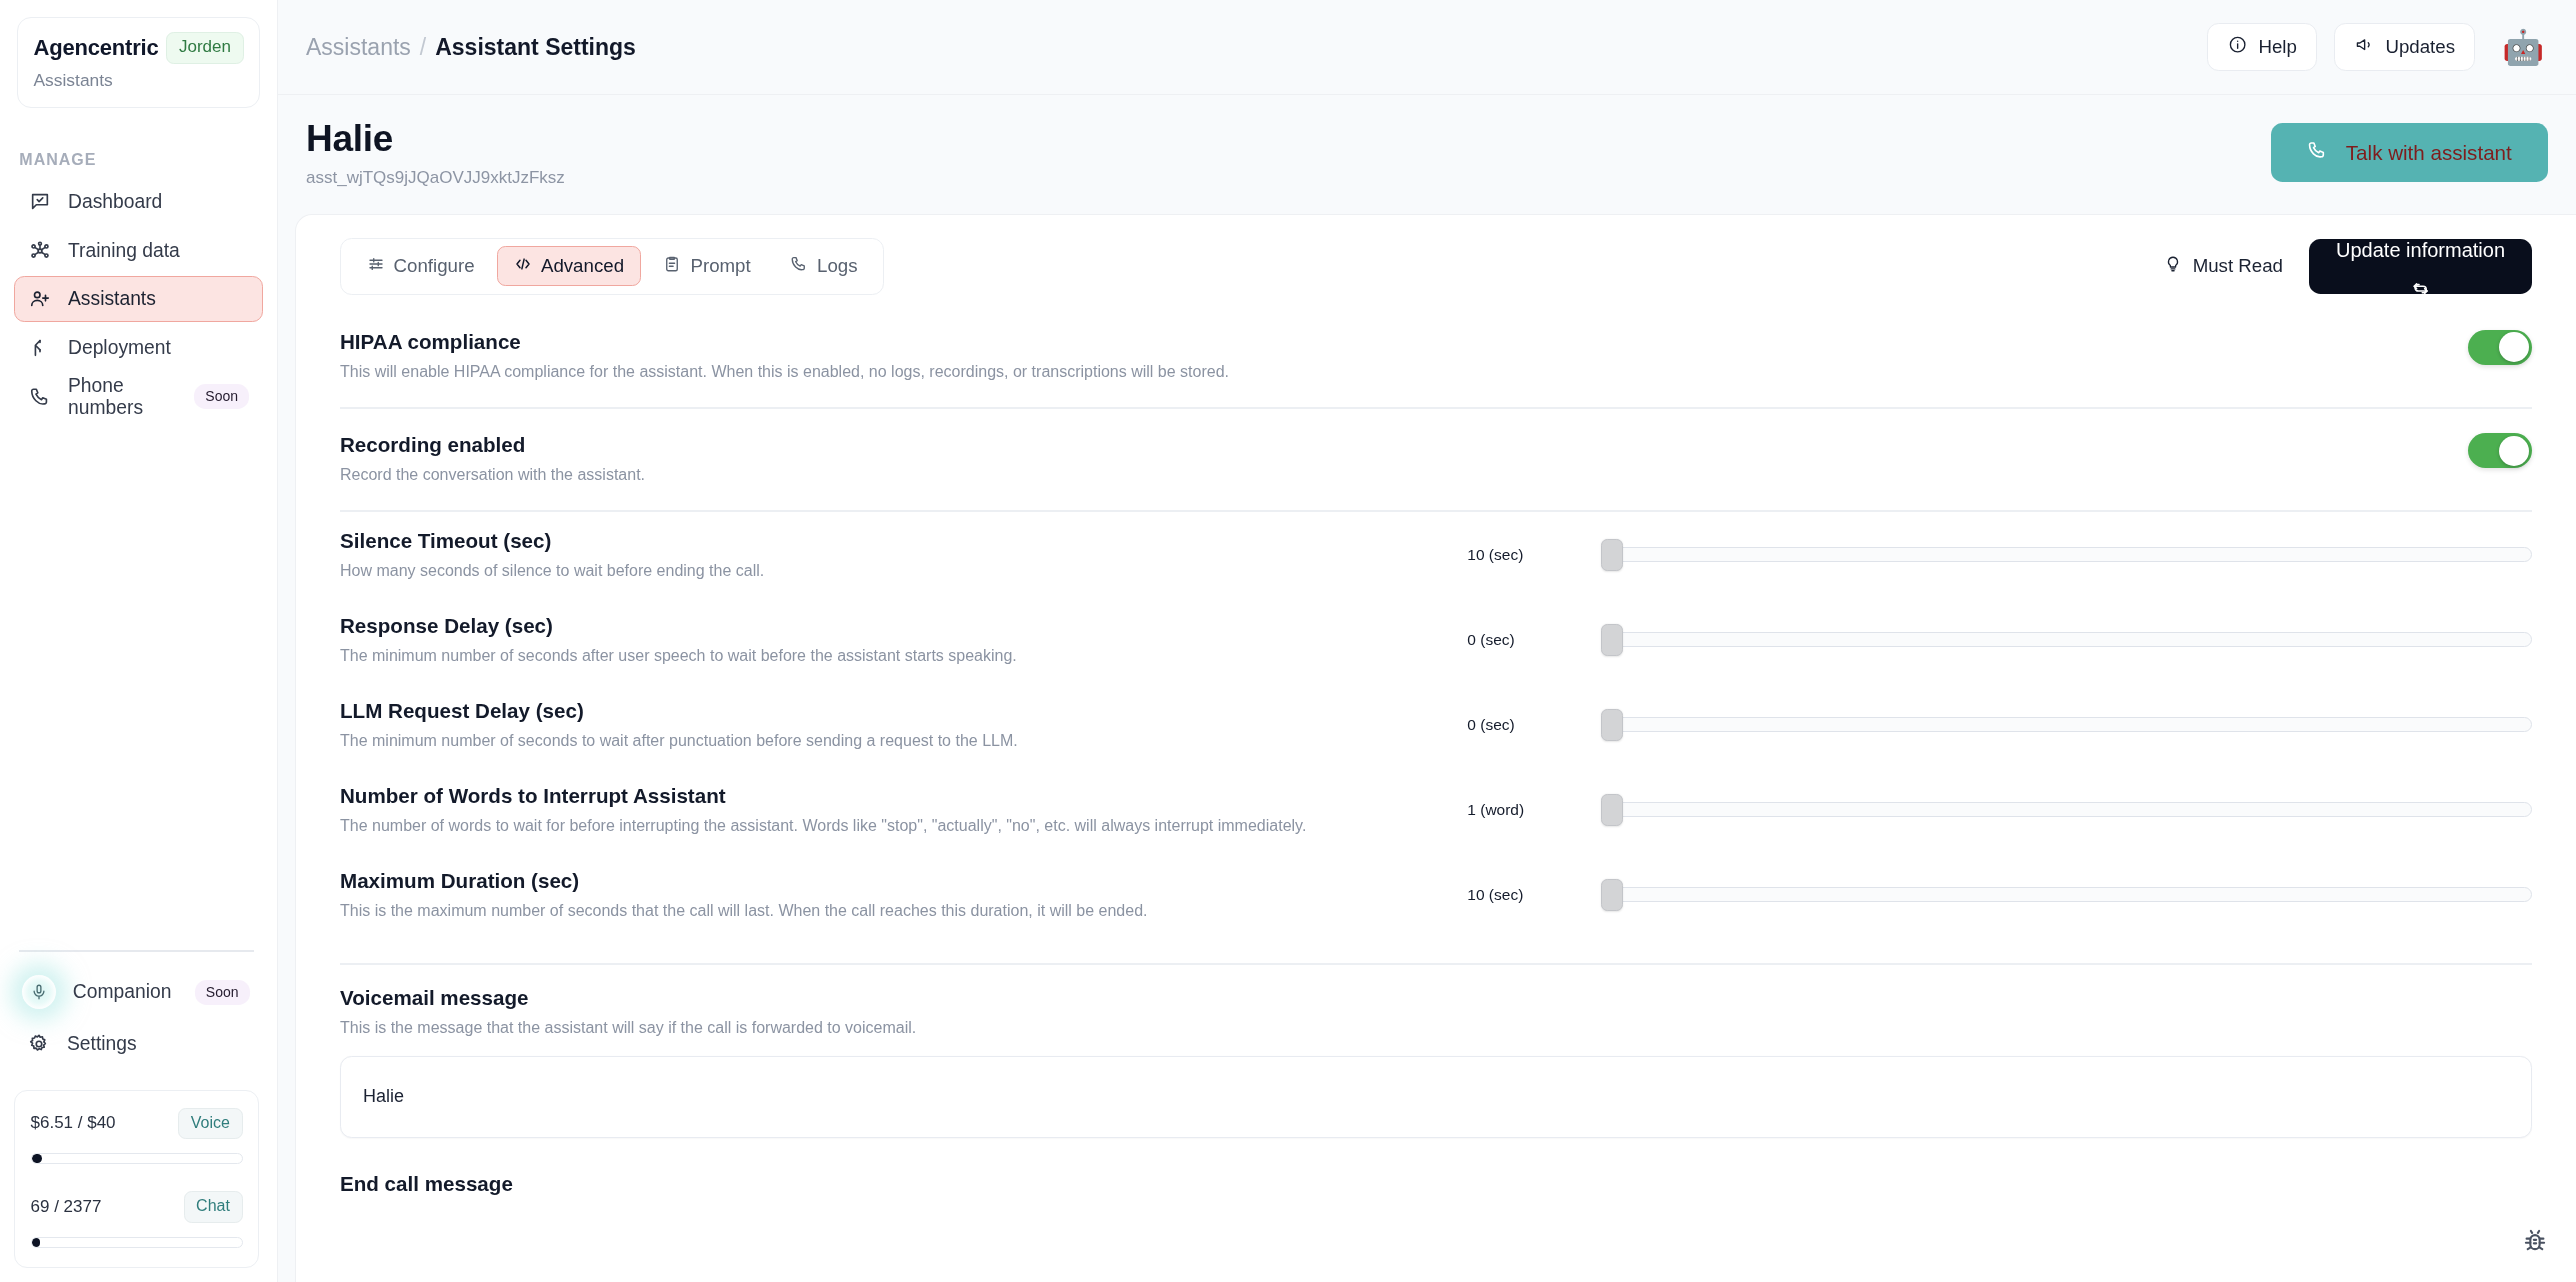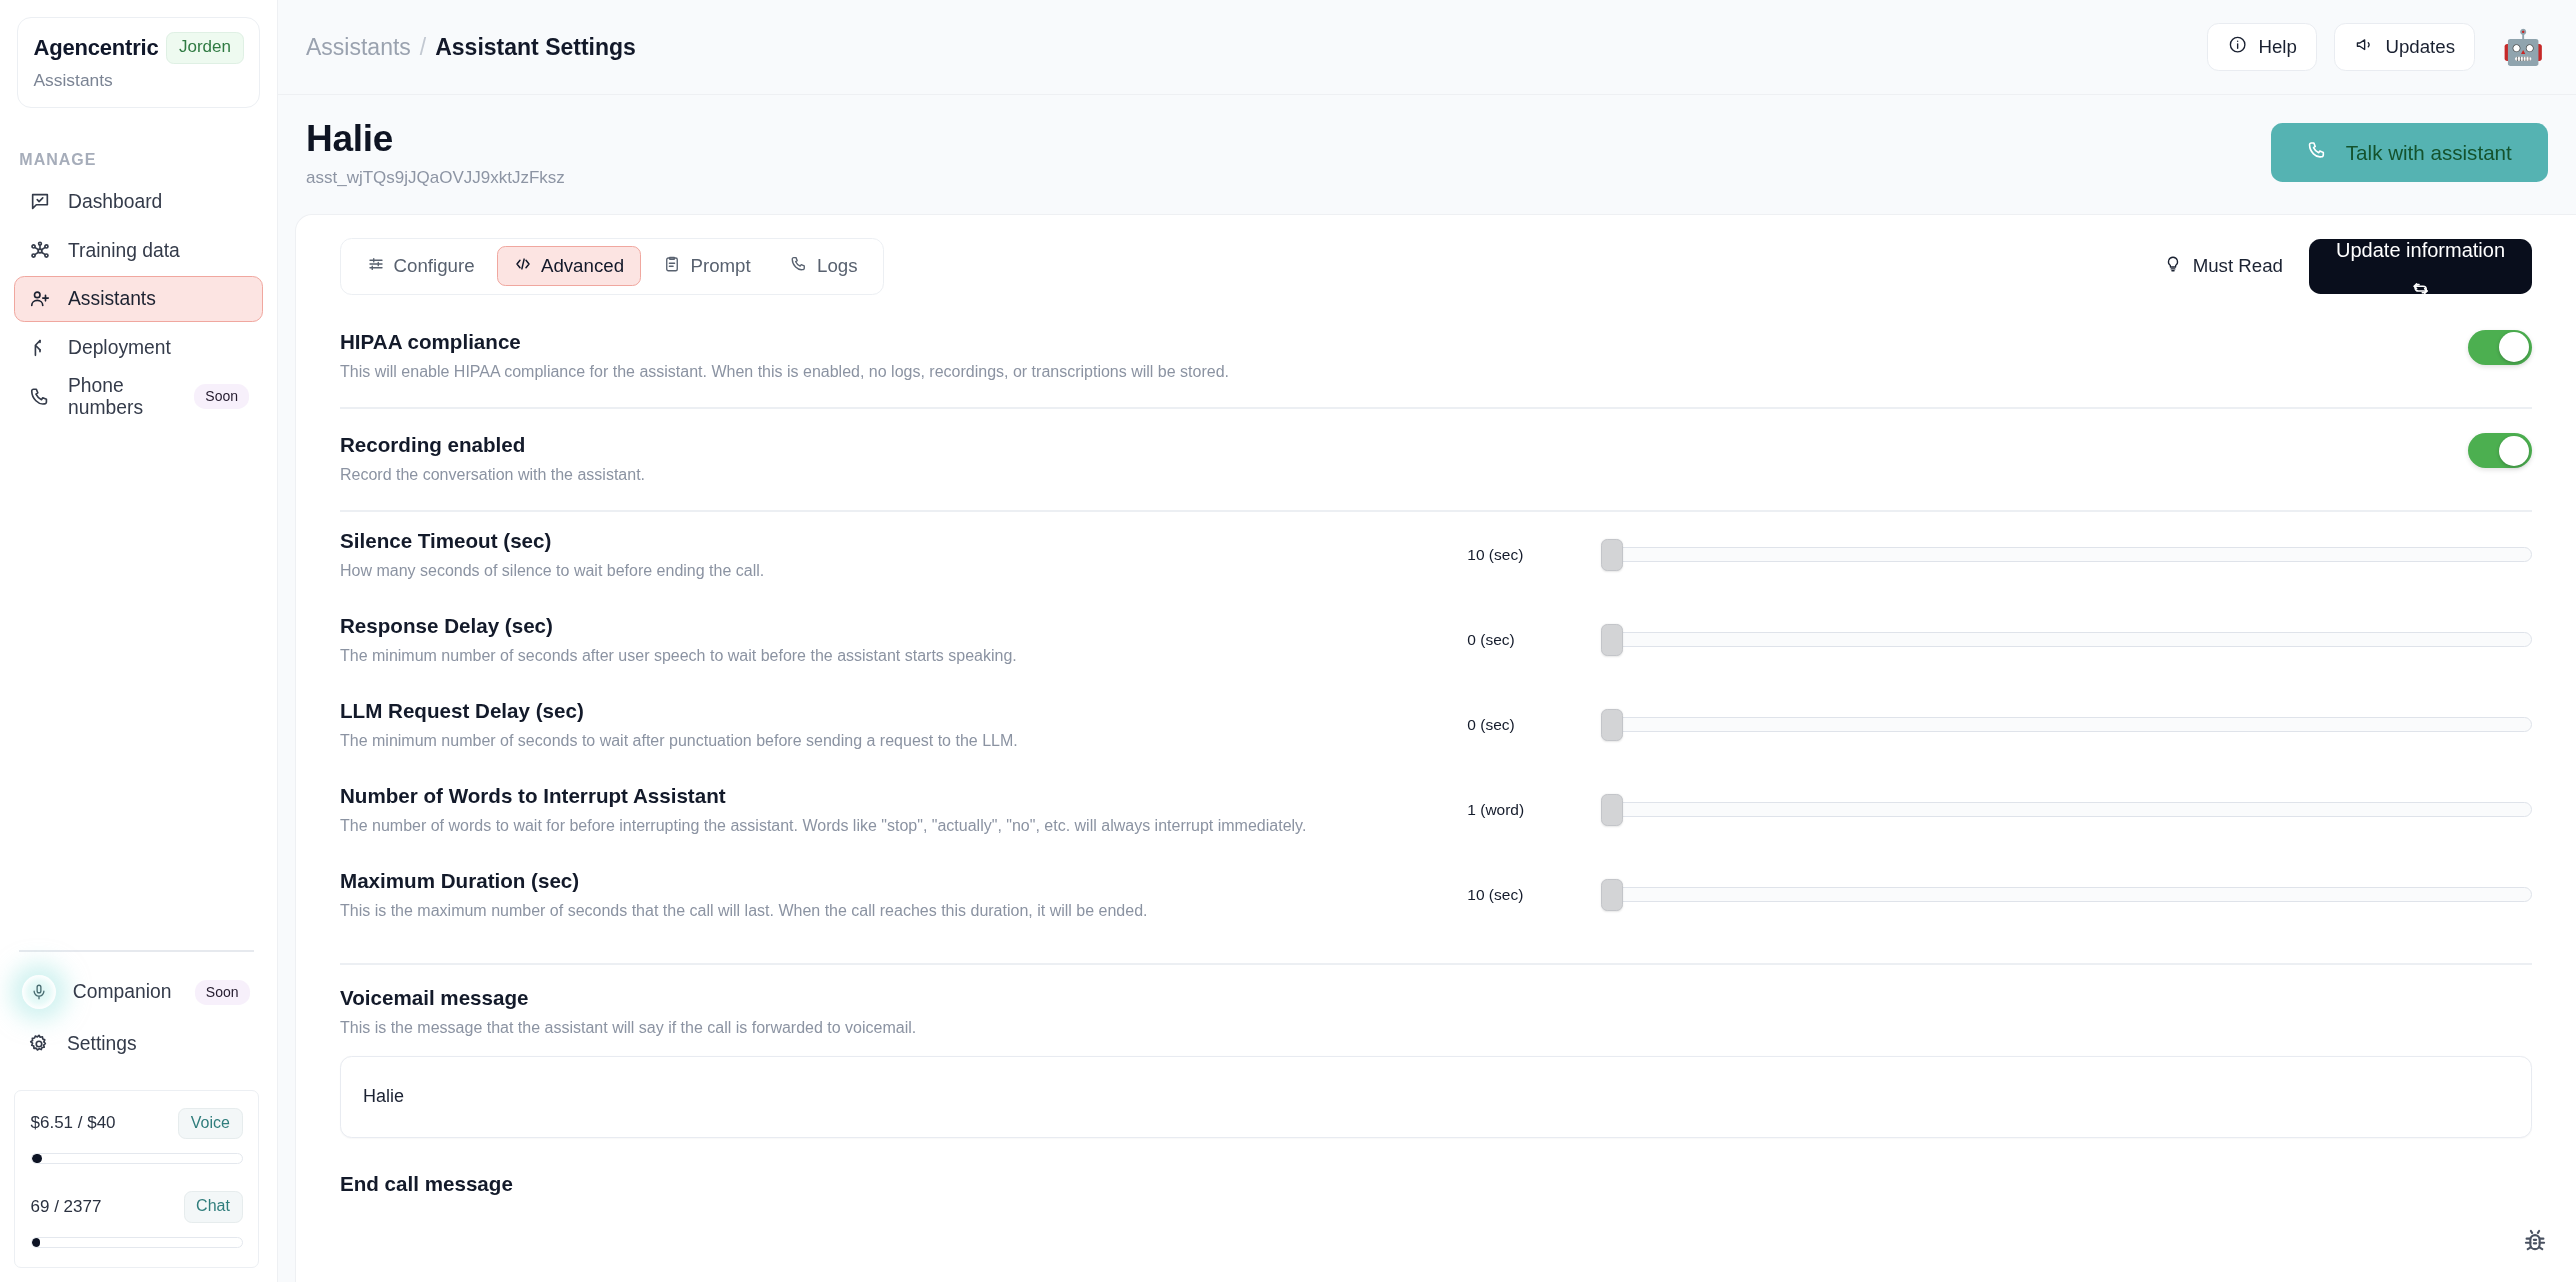--- a/index.html
+++ b/index.html
@@ -76,21 +76,21 @@
     background: radial-gradient(circle, #d9f4f2 0%, #e8faf8 45%, rgba(232,250,248,0) 72%);
     display: flex; align-items: center; justify-content: center;
     flex: 0 0 34px; margin-left: -5.2px;
     box-shadow: 0 0 22px 11.6px rgba(170, 232, 228, 0.55);
   }
   .mic-halo svg { width: 18px; height: 18px; }
 
   .usage-card {
     margin-top: 23px;
     border: 1.9px solid #eceff3;
-    border-radius: 7px;
+    border-radius: 13px;
     padding: 17px 15.5px 19.3px 15.5px;
   }
   .usage-row { display: flex; align-items: center; justify-content: space-between; }
   .usage-text { font-size: 17px; color: #2a3140; }
   .usage-chip {
     background: #f3f7f8; border: 1.3px solid #e6eced;
     color: #2f7d7c; border-radius: 7.7px;
     font-size: 16px; padding: 5.2px 11.6px 6.4px 11.6px;
   }
   .usage-bar {
@@ -133,21 +133,21 @@
     background: #f8fafc;
     padding: 23px 28px 26px 28px;
     display: flex; align-items: center; justify-content: space-between;
     border-bottom: 0;
   }
   .page-title { font-size: 37px; font-weight: 700; color: #0e1423; letter-spacing: -0.3px; }
   .page-subtitle { margin-top: 7.7px; font-size: 17px; color: #8d95a4; }
   .primary-btn {
     display: flex; align-items: center; justify-content: center; gap: 18px;
     height: 59px; padding: 0 34px;
-    background: #55b3b2; color: #14532d;
+    background: #55b3b2; color: #7f1d1d;
     border-radius: 11.6px; font-size: 20.6px; font-weight: 400;
     min-width: 277px;
   }
   .primary-btn svg { width: 20.6px; height: 20.6px; }
 
   .content-card {
     flex: 1;
     background: #ffffff;
     border-top: 1.9px solid #eef0f3;
     border-left: 1.9px solid #eef0f3;

